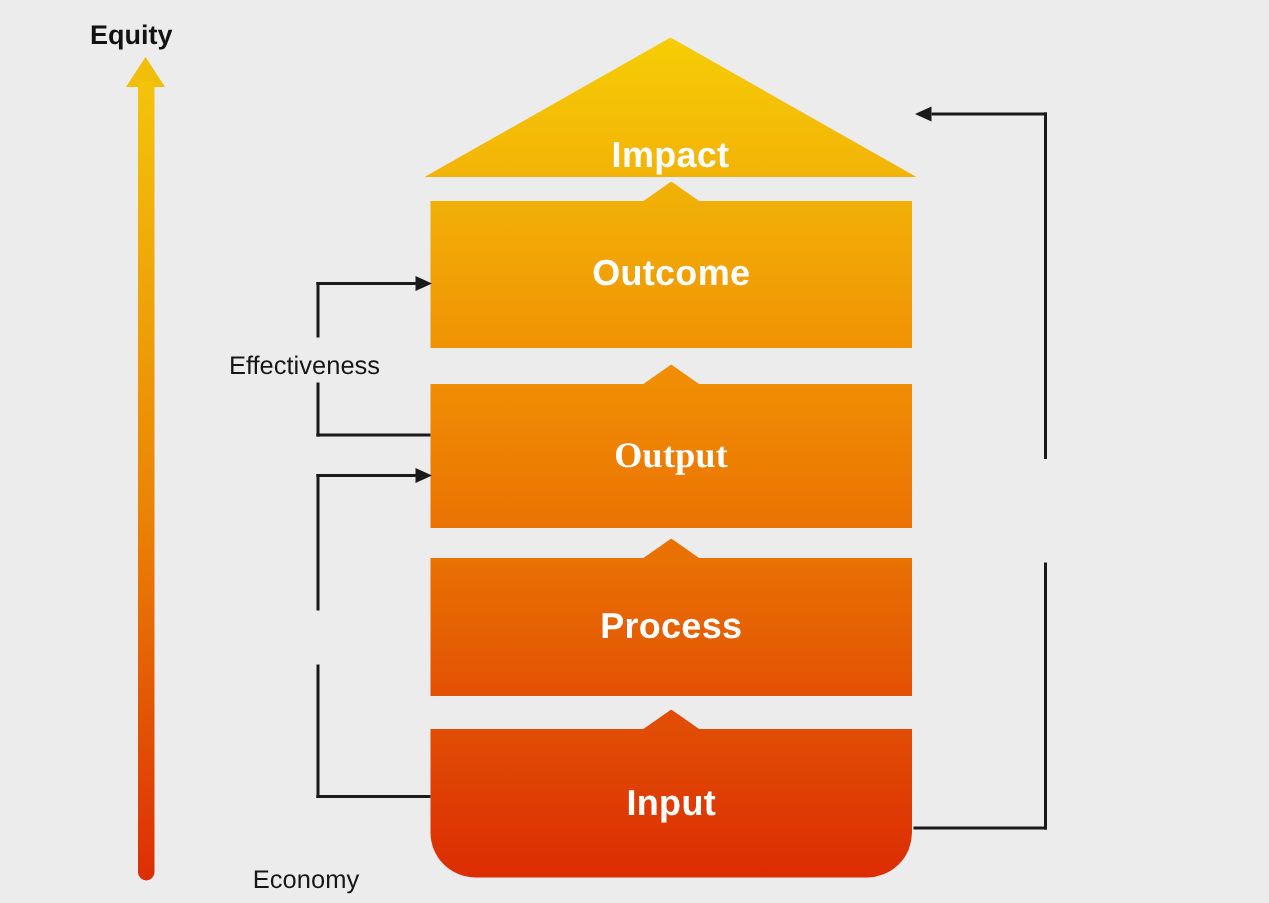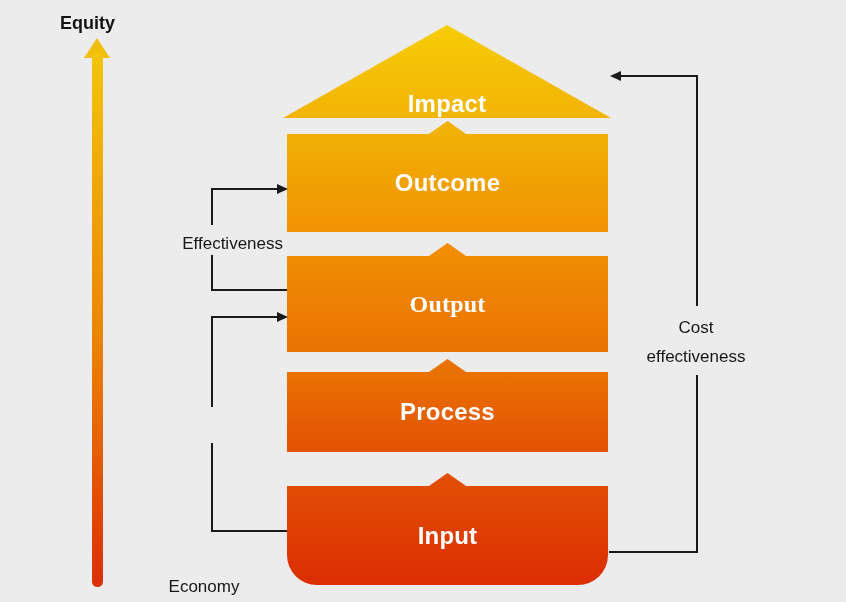--- a/index.html
+++ b/index.html
@@ -25,21 +25,21 @@
     display:flex;align-items:flex-end;justify-content:center;
     box-sizing:border-box;
   }
   .tab{
     position:absolute;top:-13px;left:50%;transform:translateX(-50%);
     width:40px;height:14px;
     clip-path:polygon(50% 0%,100% 100%,0% 100%);
   }
   .box-outcome{top:134px;height:98px;justify-content:center;}
   .box-output{top:256px;height:96px;}
-  .box-process{top:372px;height:80px;}
+  .box-process{top:372px;height:92px;}
   .box-input{top:486px;height:99px;border-radius:0 0 30px 30px;}
   
   .equity-label{
     position:absolute;left:60px;top:13px;
     font-size:18px;font-weight:bold;color:#121212;
   }
   .equity-head{
     position:absolute;left:84px;top:38px;width:0;height:0;
     border-left:13px solid transparent;border-right:13px solid transparent;
     border-bottom:20px solid #f1be09;
@@ -59,21 +59,21 @@
   .arr-left{
     position:absolute;width:0;height:0;
     border-top:5px solid transparent;border-bottom:5px solid transparent;
     border-right:11px solid #1a1a1a;
   }
   
   .note{
     position:absolute;color:#171717;font-size:17px;line-height:29px;
     text-align:center;
   }
-  .note-effectiveness{left:123px;top:229px;width:160px;text-align:right;}
+  .note-effectiveness{left:123px;top:229px;width:160px;}
   .note-efficiency{left:124px;top:413px;width:160px;}
   .note-economy{left:124px;top:572px;width:160px;}
   .note-cost{left:631px;top:313px;width:130px;}
 </style>
 </head>
 <body>
 
 <div class="stage" style="background: rgb(236, 236, 236);">
 
   <div class="equity-label">Equity</div>
@@ -117,15 +117,14 @@
   <div class="line v" style="left:211px;top:443px;height:89px;"></div>
   <div class="line h" style="left:211px;top:530px;width:76px;"></div>
 
   <div class="note note-economy">Economy</div>
 
   <div class="line h" style="left:609px;top:551px;width:89px;"></div>
   <div class="line v" style="left:696px;top:375px;height:178px;"></div>
   <div class="line v" style="left:696px;top:75px;height:231px;"></div>
   <div class="line h" style="left:621px;top:75px;width:77px;"></div>
   <div class="arr-left" style="left:610px;top:71px;"></div>
-  <div class="note note-cost">Cost effectiveness</div>
 
 </div>
 
 </body></html>

